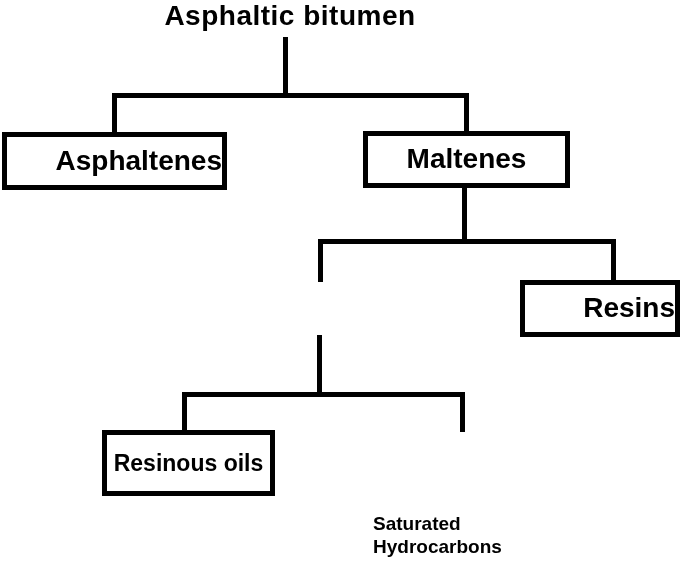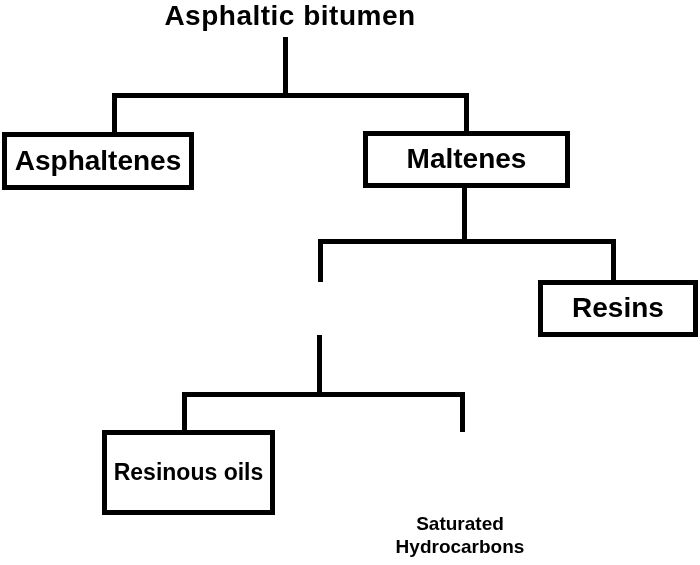--- a/index.html
+++ b/index.html
@@ -36,25 +36,25 @@
     background: #ffffff;
     display: flex;
     align-items: center;
     justify-content: center;
     text-align: center;
     font-weight: bold;
     line-height: 1.15;
   }
   .fs-lg { font-size: 28px; }
   .fs-md { font-size: 23px; }
-  .n-asphaltenes { left: 2px;   top: 132px; width: 192px; height: 58px; }
+  .n-asphaltenes { left: 2px;   top: 132px; width: 225px; height: 58px; justify-content: flex-end; }
   .n-maltenes    { left: 363px; top: 131px; width: 207px; height: 57px; text-align: center; }
   .n-oils        { left: 240px; top: 280px; width: 160px; height: 57px; }
-  .n-resins      { left: 538px; top: 280px; width: 160px; height: 57px; }
-  .n-resinous    { left: 102px; top: 430px; width: 173px; height: 85px; }
+  .n-resins      { left: 520px; top: 280px; width: 160px; height: 57px; justify-content: flex-end; }
+  .n-resinous    { left: 102px; top: 430px; width: 173px; height: 66px; }
   .n-nonresinous { left: 373px; top: 430px; width: 174px; height: 74px; font-size: 24px; }
   .line {
     position: absolute;
     background: var(--line, #000000);
   }
   
   .l-root-stem   { left: 283px; top: 37px;  width: 5px;   height: 59px; }
   .l-h1          { left: 112px; top: 93px;  width: 357px; height: 5px;  }
   .l-asph-in     { left: 112px; top: 93px;  width: 5px;   height: 41px; }
   .l-malt-in     { left: 464px; top: 93px;  width: 5px;   height: 40px; }
@@ -66,21 +66,21 @@
   
   .l-oils-stem   { left: 317px; top: 335px; width: 5px;   height: 62px; }
   .l-h3          { left: 182px; top: 392px; width: 283px; height: 5px;  }
   .l-resoils-in  { left: 182px; top: 392px; width: 5px;   height: 40px; }
   .l-nonres-in   { left: 460px; top: 392px; width: 5px;   height: 40px; }
   .note {
     position: absolute;
     left: 373px;
     top: 512px;
     width: 174px;
-    text-align: center;
+    text-align: left;
     font-size: 19px;
     font-weight: bold;
     line-height: 23px;
   }
 </style>
 </head>
 <body>
 
 <div class="canvas" style="--line: #000000; --bg: #ffffff; --txt: #000000;">
 

